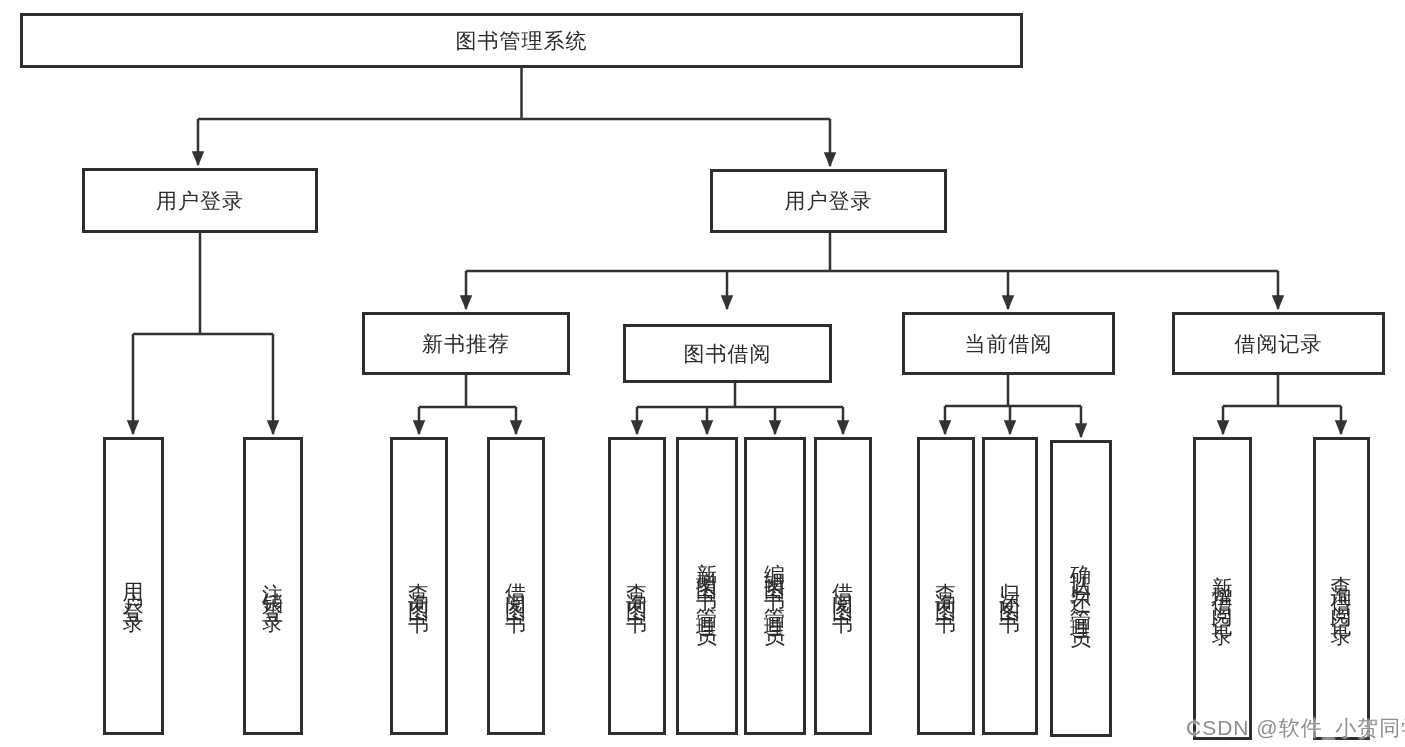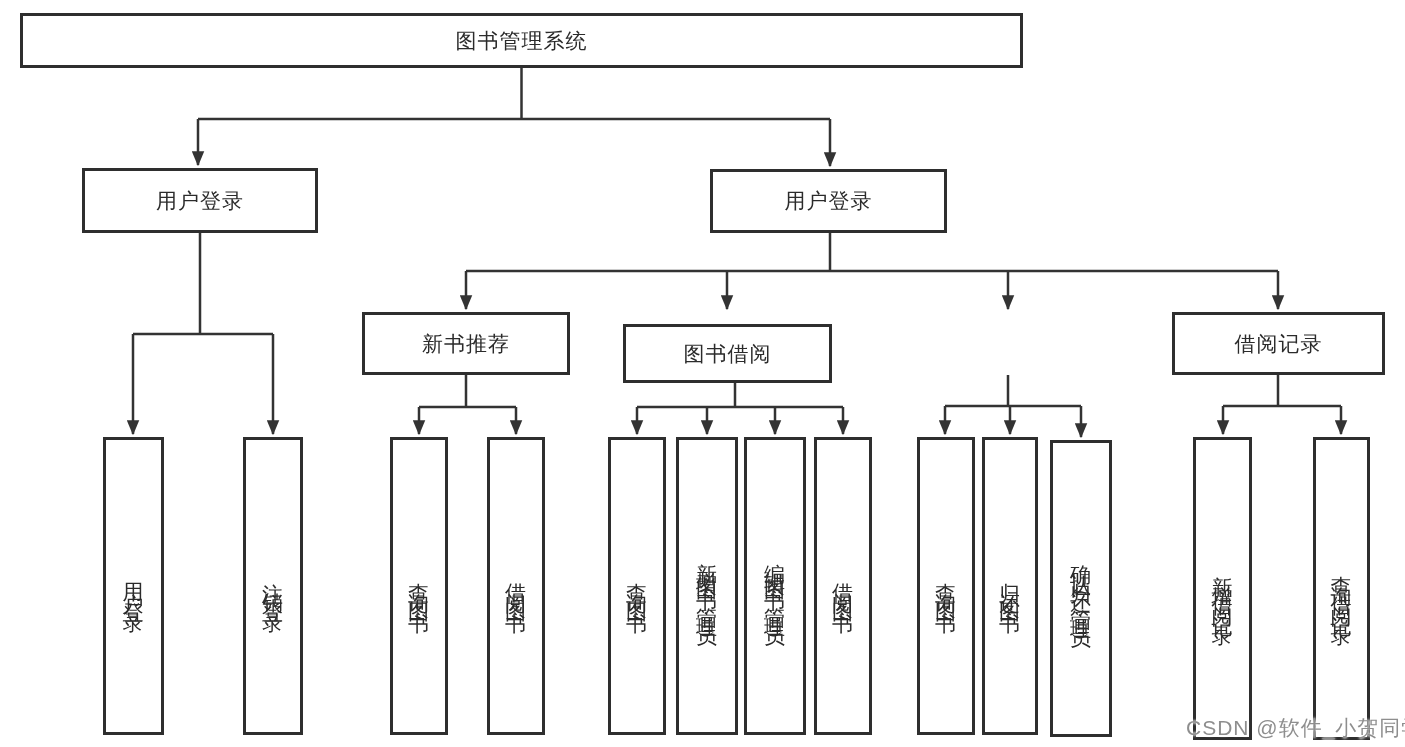--- a/index.html
+++ b/index.html
@@ -100,20 +100,23 @@
   <div class="node h-node" style="left:710px; top:169px; width:237px; height:64px;">
     <span>用户登录</span>
   </div>
 
   <div class="node h-node" style="left:362px; top:312px; width:208px; height:63px;">
     <span>新书推荐</span>
   </div>
   <div class="node h-node" style="left:623px; top:312px; width:209px; height:59px;margin-top:12px;">
     <span>图书借阅</span>
   </div>
+  <div class="node h-node" style="left:902px; top:312px; width:213px; height:63px;">
+    <span>当前借阅</span>
+  </div>
   <div class="node h-node" style="left:1172px; top:312px; width:213px; height:63px;text-align:center;">
     <span>借阅记录</span>
   </div>
 
   <div class="node v-node" style="left:103px; top:437px; width:61px; height:298px;">
     <span class="v-text">用户登录</span>
   </div>
   <div class="node v-node" style="left:243px; top:437px; width:60px; height:298px;">
     <span class="v-text">注销登录</span>
   </div>

